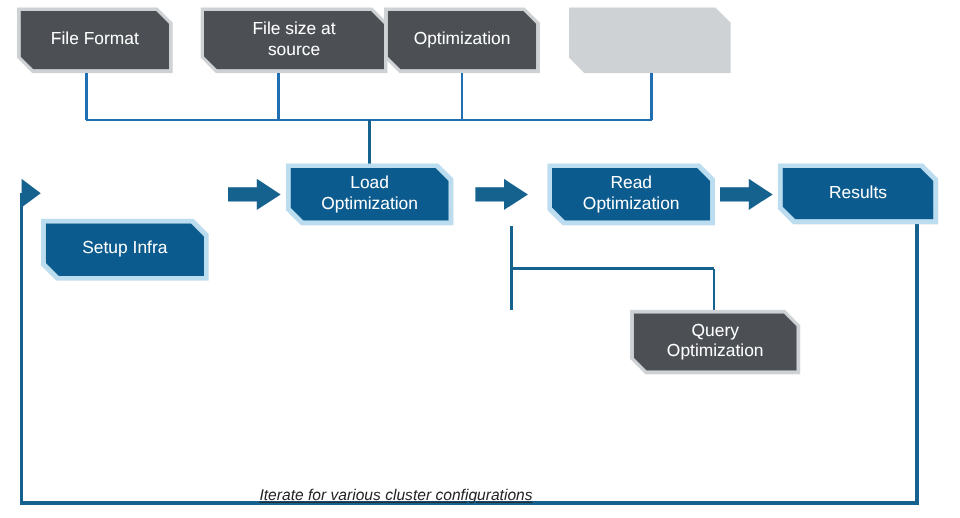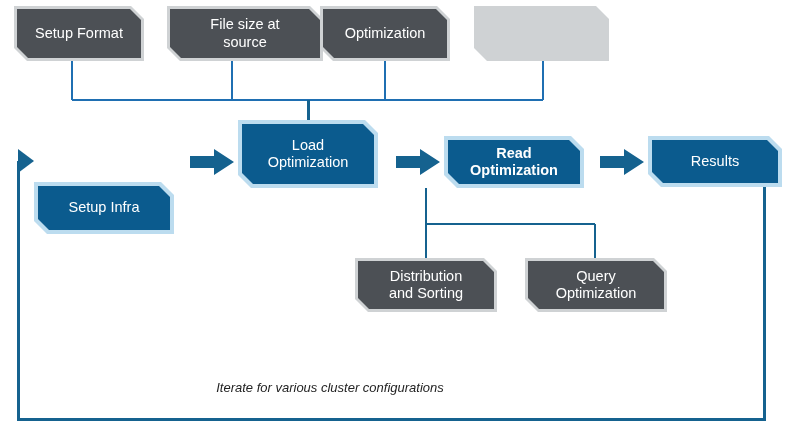--- a/index.html
+++ b/index.html
@@ -88,21 +88,21 @@
       <path d="M781,160 L764,160"></path>
       <path d="M764,160 L764,419 L18,419 L18,161"></path>
     </g>
 
     <polygon points="18,149 34,161 18,173" fill="#15628f"></polygon>
     <path d="M18,161 L30,161" stroke="#15628f" stroke-width="3" fill="none" shape-rendering="crispEdges"></path>
   </svg>
 
   <div class="greywrap" style="left:14px;top:6px;width:130px;height:55px;">
     <div class="edge"></div>
-    <div class="face">Setup Format</div>
+    <div class="face">File Format</div>
   </div>
 
   <div class="greywrap" style="left:167px;top:6px;width:156px;height:55px;border-radius:18px;">
     <div class="edge"></div>
     <div class="face">File size at<br>source</div>
   </div>
 
   <div class="greywrap" style="left:320px;top:6px;width:130px;height:55px;">
     <div class="edge"></div>
     <div class="face">Optimization</div>
@@ -114,48 +114,44 @@
 
   <div class="bluewrap" style="left:34px;top:136px;width:140px;height:52px;margin-top:46px;">
     <div class="edge"></div>
     <div class="face">Setup Infra</div>
   </div>
 
   <svg class="barrow" style="left:190px;top:149px;width:44px;height:26px;" viewBox="0 0 44 26">
     <polygon points="0,7 24,7 24,0 44,13 24,26 24,19 0,19" fill="#15628f"></polygon>
   </svg>
 
-  <div class="bluewrap" style="left:238px;top:120px;width:140px;height:68px;text-decoration:underline;">
+  <div class="bluewrap" style="left:238px;top:136px;width:140px;height:52px;text-decoration:underline;">
     <div class="edge"></div>
     <div class="face">Load<br>Optimization</div>
   </div>
 
   <svg class="barrow" style="left:396px;top:149px;width:44px;height:26px;" viewBox="0 0 44 26">
     <polygon points="0,7 24,7 24,0 44,13 24,26 24,19 0,19" fill="#15628f"></polygon>
   </svg>
 
-  <div class="bluewrap" style="left:444px;top:136px;width:140px;height:52px;font-weight:bold;">
+  <div class="bluewrap" style="left:456px;top:136px;width:140px;height:52px;">
     <div class="edge"></div>
     <div class="face">Read<br>Optimization</div>
   </div>
 
   <svg class="barrow" style="left:600px;top:149px;width:44px;height:26px;" viewBox="0 0 44 26">
     <polygon points="0,7 24,7 24,0 44,13 24,26 24,19 0,19" fill="#15628f"></polygon>
   </svg>
 
   <div class="bluewrap" style="left:648px;top:136px;width:134px;height:51px;">
     <div class="edge"></div>
     <div class="face">Results</div>
   </div>
 
-  <div class="greywrap" style="left:355px;top:258px;width:142px;height:54px;">
-    <div class="edge"></div>
-    <div class="face">Distribution<br>and Sorting</div>
-  </div>
 
   <div class="greywrap" style="left:525px;top:258px;width:142px;height:54px;">
     <div class="edge"></div>
     <div class="face">Query<br>Optimization</div>
   </div>
 
-  <div class="caption" style="left:0;top:380px;width:660px;">Iterate for various cluster configurations</div>
+  <div class="caption" style="left:0;top:405px;width:660px;text-decoration:underline;">Iterate for various cluster configurations</div>
 
 </div>
 
 </body></html>

